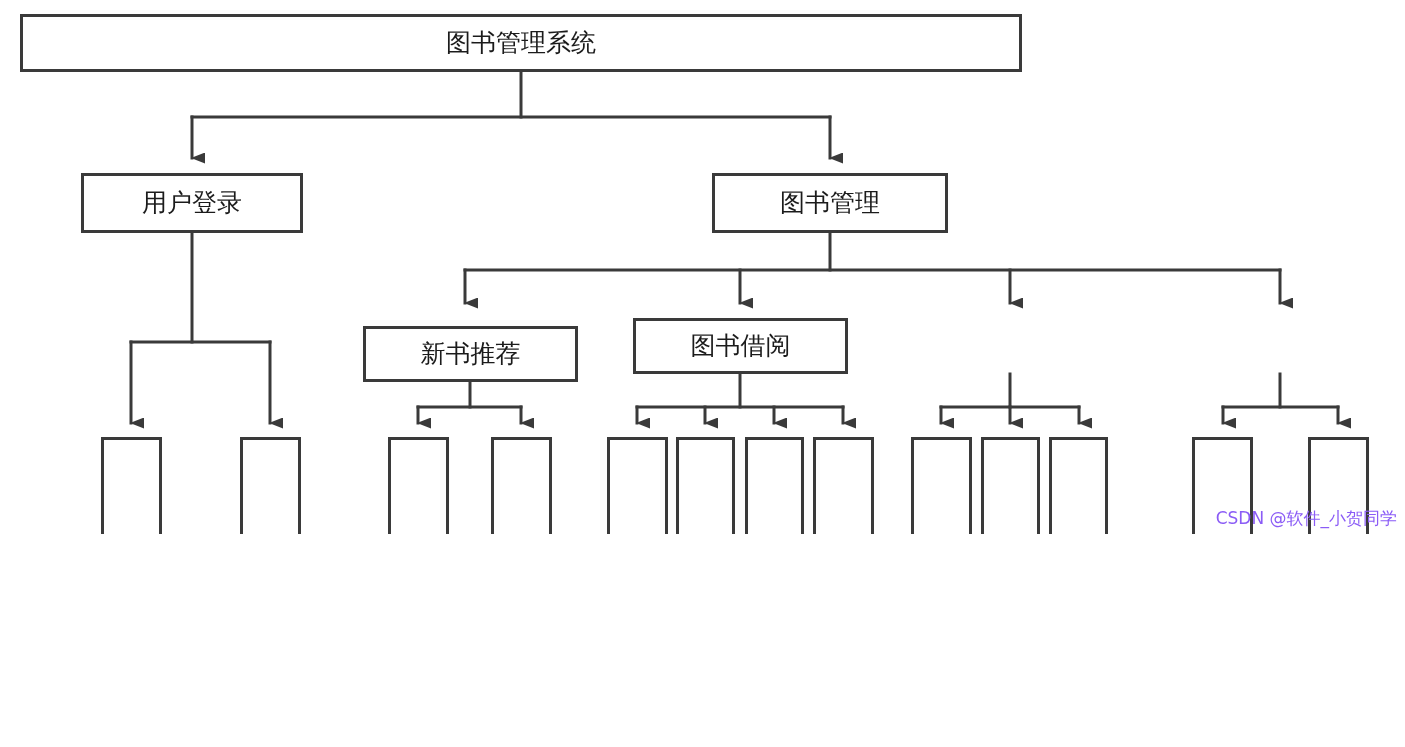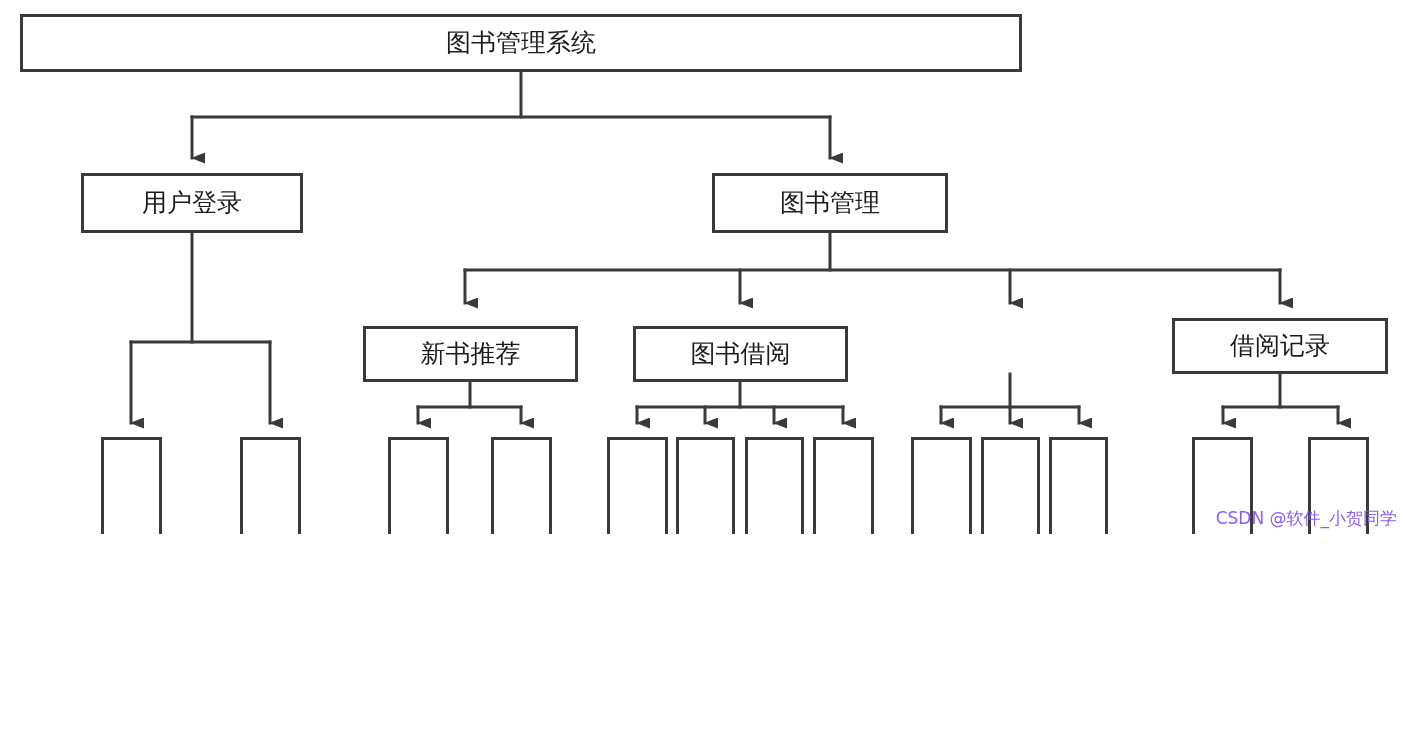--- a/index.html
+++ b/index.html
@@ -129,28 +129,25 @@
   </div>
 
   <div class="node horiz" style="left:712px; top:173px; width:236px; height:60px;">
     <span class="label">图书管理</span>
   </div>
 
   <div class="node horiz" style="left:363px; top:303px; width:215px; height:56px;margin-top:23px;">
     <span class="label">新书推荐</span>
   </div>
 
-  <div class="node horiz" style="left:633px; top:318px; width:215px; height:56px;margin-top:8px;">
+  <div class="node horiz" style="left:633px; top:318px; width:215px; height:56px;">
     <span class="label">图书借阅</span>
   </div>
 
 
-  <div class="node horiz" style="left:1172px; top:318px; width:216px; height:56px;">
-    <span class="label">借阅记录</span>
-  </div>
 
   <div class="node vert" style="left:101px; top:437px; width:61px; height:296px;">
     <span class="label">用户登录</span>
   </div>
 
   <div class="node vert" style="left:240px; top:437px; width:61px; height:296px;">
     <span class="label">注销登录</span>
   </div>
 
   <div class="node vert" style="left:388px; top:437px; width:61px; height:296px;">

